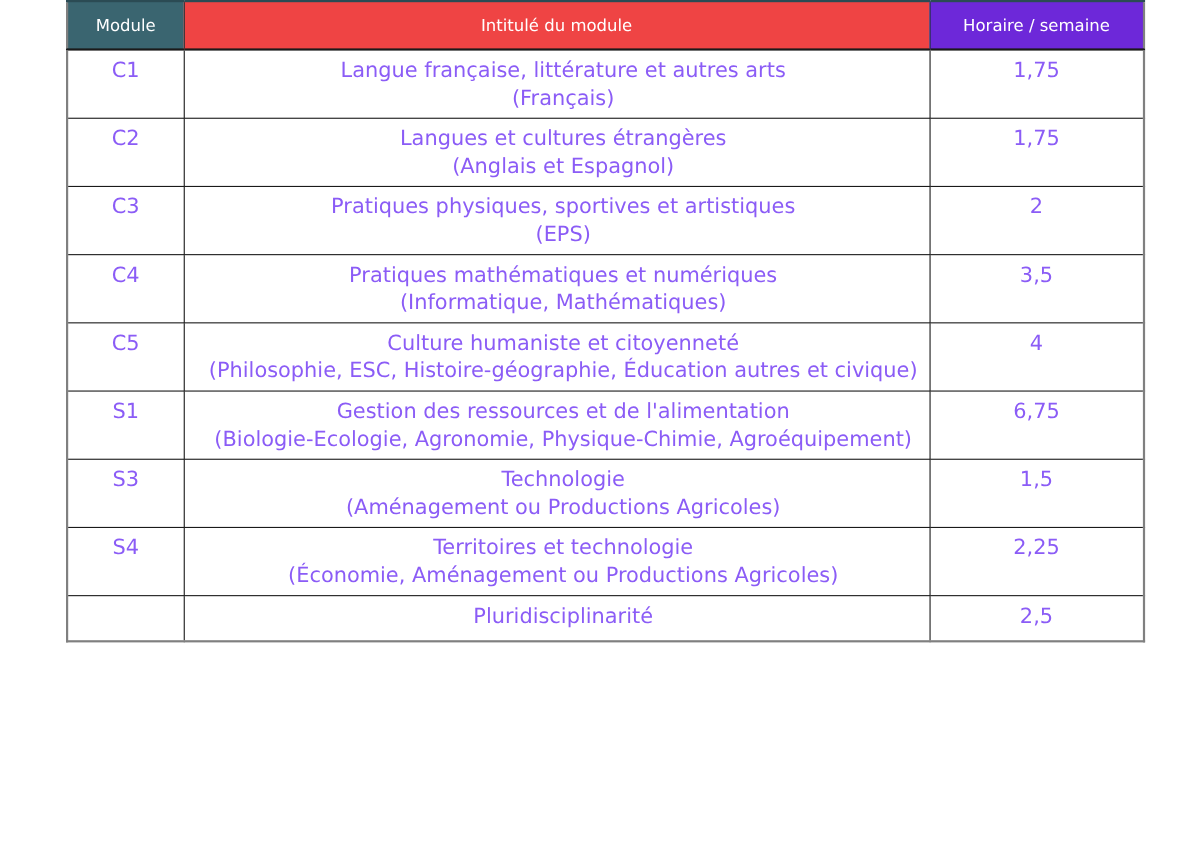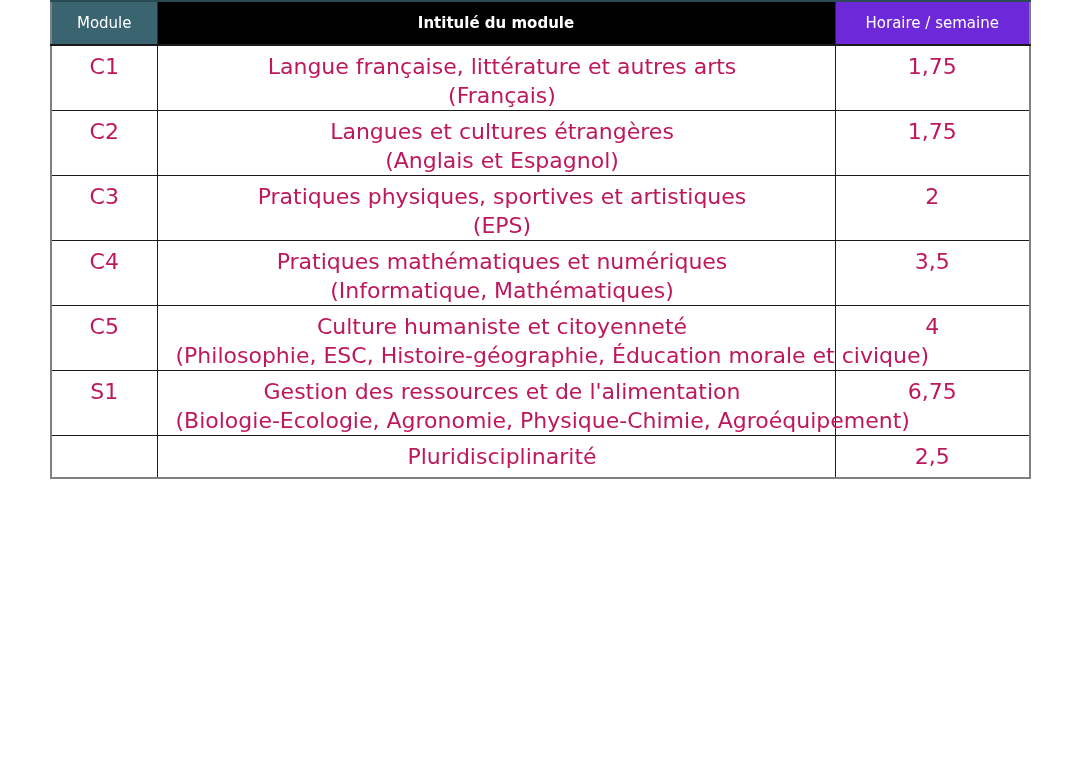--- a/index.html
+++ b/index.html
@@ -9,21 +9,21 @@
   }
   body {
     width: 1087px;
     height: 775px;
     font-family: "DejaVu Sans", "Liberation Sans", sans-serif;
     overflow: hidden;
   }
 
   #table-wrap {
     position: absolute;
-    left: 50px;
+    left: 60px;
     top: 0px;
     width: 979px;
   }
 
   table.schedule {
     border-collapse: collapse;
     table-layout: fixed;
     width: 979px;
     border-left: 2px solid #808080;
     border-right: 2px solid #808080;
@@ -49,22 +49,22 @@
     border-bottom: 2px solid #1a1a1a;
     box-sizing: border-box;
   }
   thead th.th-module  { border-left: none; }
   thead th.th-horaire { border-right: none; }
 
   tbody td {
     border: 1px solid #1a1a1a;
     border-left-color: #1a1a1a;
     border-right-color: #1a1a1a;
-    font-size: 22px;
-    color: #be185d;
+    font-size: 19px;
+    color: #8b5cf6;
     vertical-align: top;
     padding: 6px 6px 0 6px;
     box-sizing: border-box;
     line-height: 1.32;
   }
   tbody tr > td:first-child { border-left: none; }
   tbody tr > td:last-child  { border-right: none; }
 
   td.cell-module  { text-align: center; }
   td.cell-title   { text-align: center; padding-left: 18px; }
@@ -92,21 +92,21 @@
 <div id="table-wrap">
   <table class="schedule">
     <colgroup>
       <col class="c-module">
       <col class="c-title">
       <col class="c-horaire">
     </colgroup>
     <thead>
       <tr>
         <th class="th-module" style="background: rgb(58, 101, 112); color: rgb(255, 255, 255);">Module</th>
-        <th class="th-title" style="background: #000000; color: rgb(255, 255, 255); font-weight: bold;">Intitulé du module</th>
+        <th class="th-title" style="background: #ef4444; color: rgb(255, 255, 255);">Intitulé du module</th>
         <th class="th-horaire" style="background: #6d28d9; color: rgb(255, 255, 255);">Horaire / semaine</th>
       </tr>
     </thead>
     <tbody id="table-body">
         <tr class="row-two-line">
           <td class="cell-module">C1</td>
           <td class="cell-title">
             <span class="line-main">Langue française, littérature et autres arts</span>
             <span class="line-sub">(Français)</span>
           </td>
@@ -133,31 +133,47 @@
           <td class="cell-title">
             <span class="line-main">Pratiques mathématiques et numériques</span>
             <span class="line-sub">(Informatique, Mathématiques)</span>
           </td>
           <td class="cell-horaire">3,5</td>
         </tr>
         <tr class="row-two-line">
           <td class="cell-module">C5</td>
           <td class="cell-title">
             <span class="line-main">Culture humaniste et citoyenneté</span>
-            <span class="line-sub">(Philosophie, ESC, Histoire-géographie, Éducation morale et civique)</span>
+            <span class="line-sub">(Philosophie, ESC, Histoire-géographie, Éducation autres et civique)</span>
           </td>
           <td class="cell-horaire">4</td>
         </tr>
         <tr class="row-two-line">
           <td class="cell-module">S1</td>
           <td class="cell-title">
             <span class="line-main">Gestion des ressources et de l'alimentation</span>
             <span class="line-sub">(Biologie-Ecologie, Agronomie, Physique-Chimie, Agroéquipement)</span>
           </td>
           <td class="cell-horaire">6,75</td>
+        </tr>
+        <tr class="row-two-line">
+          <td class="cell-module">S3</td>
+          <td class="cell-title">
+            <span class="line-main">Technologie</span>
+            <span class="line-sub">(Aménagement ou Productions Agricoles)</span>
+          </td>
+          <td class="cell-horaire">1,5</td>
+        </tr>
+        <tr class="row-two-line">
+          <td class="cell-module">S4</td>
+          <td class="cell-title">
+            <span class="line-main">Territoires et technologie</span>
+            <span class="line-sub">(Économie, Aménagement ou Productions Agricoles)</span>
+          </td>
+          <td class="cell-horaire">2,25</td>
         </tr>
         <tr class="row-one-line-tall">
           <td class="cell-module"></td>
           <td class="cell-title">
             <span class="line-main">Pluridisciplinarité</span>
           </td>
           <td class="cell-horaire">2,5</td>
         </tr>
       </tbody>
   </table>

